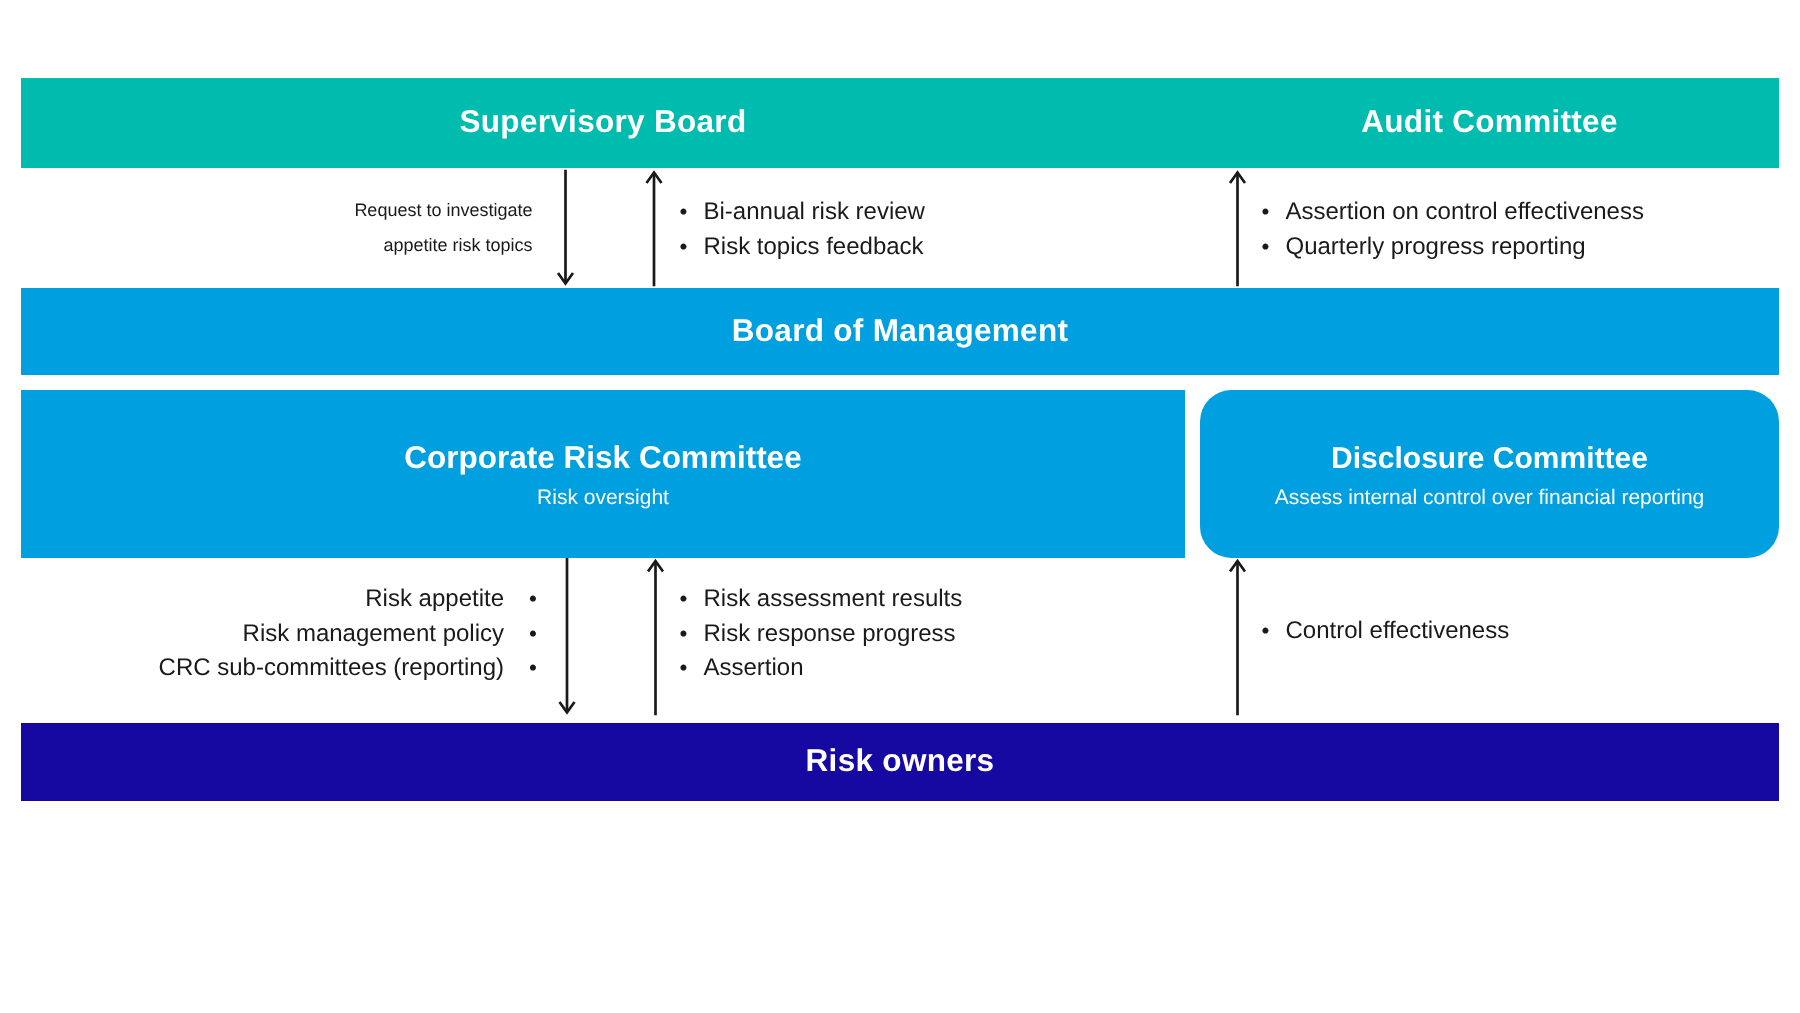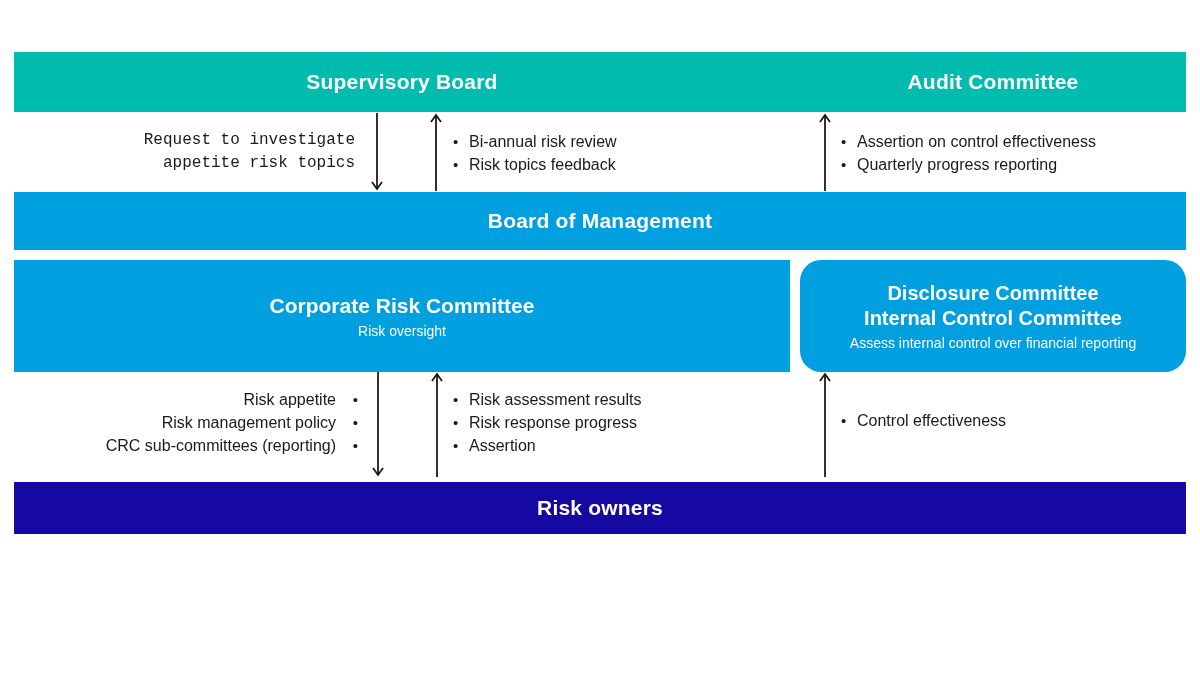--- a/index.html
+++ b/index.html
@@ -32,21 +32,21 @@
   
   .box{position:absolute;top:260px;height:112px;background:var(--blue);
        display:flex;flex-direction:column;align-items:center;justify-content:center;color:#fff;text-align:center;}
   .box-crc{left:14px;width:776px;}
   .box-dc{left:800px;width:386px;border-radius:21px;}
   .box-title{font-weight:bold;font-size:21px;}
   .box-title2{font-weight:bold;font-size:20px;line-height:25px;}
   .box-sub{font-size:14px;margin-top:5px;}
   .box-sub2{font-size:14px;margin-top:4px;}
   
-  .note{font-size:16px;line-height:23px;color:var(--text-dark);font-family:Liberation Mono, monospace;}
+  .note{font-size:12px;line-height:23px;color:var(--text-dark);}
   .note-right{text-align:right;}
   .blist{display:flex;flex-direction:column;}
   .li{display:flex;align-items:flex-start;line-height:23px;font-size:16px;}
   .li .dot{width:16px;flex:0 0 16px;text-align:left;font-size:15px;}
   .li.rev{justify-content:flex-end;}
   .li.rev .dot{width:16px;flex:0 0 16px;text-align:right;}
   .li.rev .txt{margin-right:6px;}
   
   .arrow{position:absolute;width:14px;}
   .arrow svg{display:block;}
@@ -117,21 +117,20 @@
     <span class="bar-title">Board of Management</span>
   </div>
 
   <div class="box box-crc">
     <div class="box-title">Corporate Risk Committee</div>
     <div class="box-sub">Risk oversight</div>
   </div>
 
   <div class="box box-dc">
     <div class="box-title2">Disclosure Committee</div>
-    <div class="box-title2">Internal Control Committee</div>
     <div class="box-sub2">Assess internal control over financial reporting</div>
   </div>
 
   <div class="abs blist" style="left:40px;top:388px;width:318px;">
     <div class="li rev">
       <span class="txt">Risk appetite</span>
       <span class="dot">•</span>
     </div>
     <div class="li rev">
       <span class="txt">Risk management policy</span>

